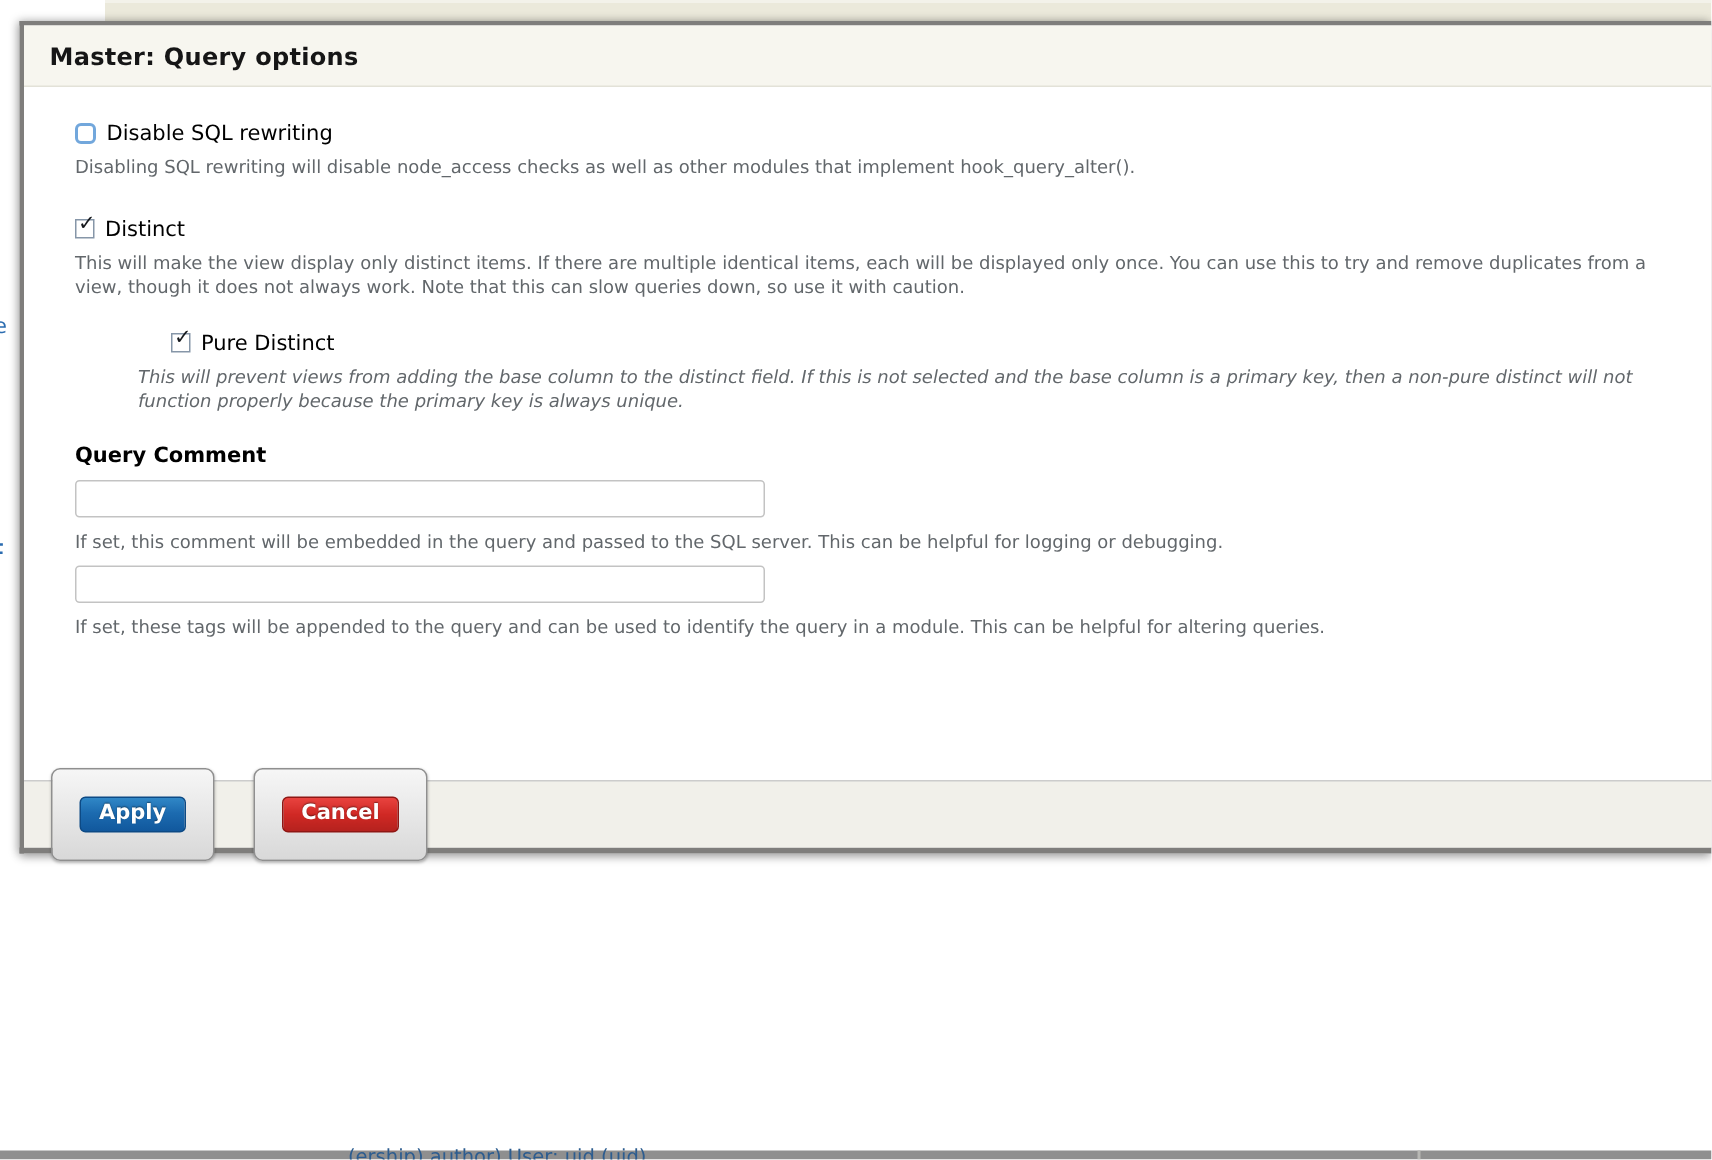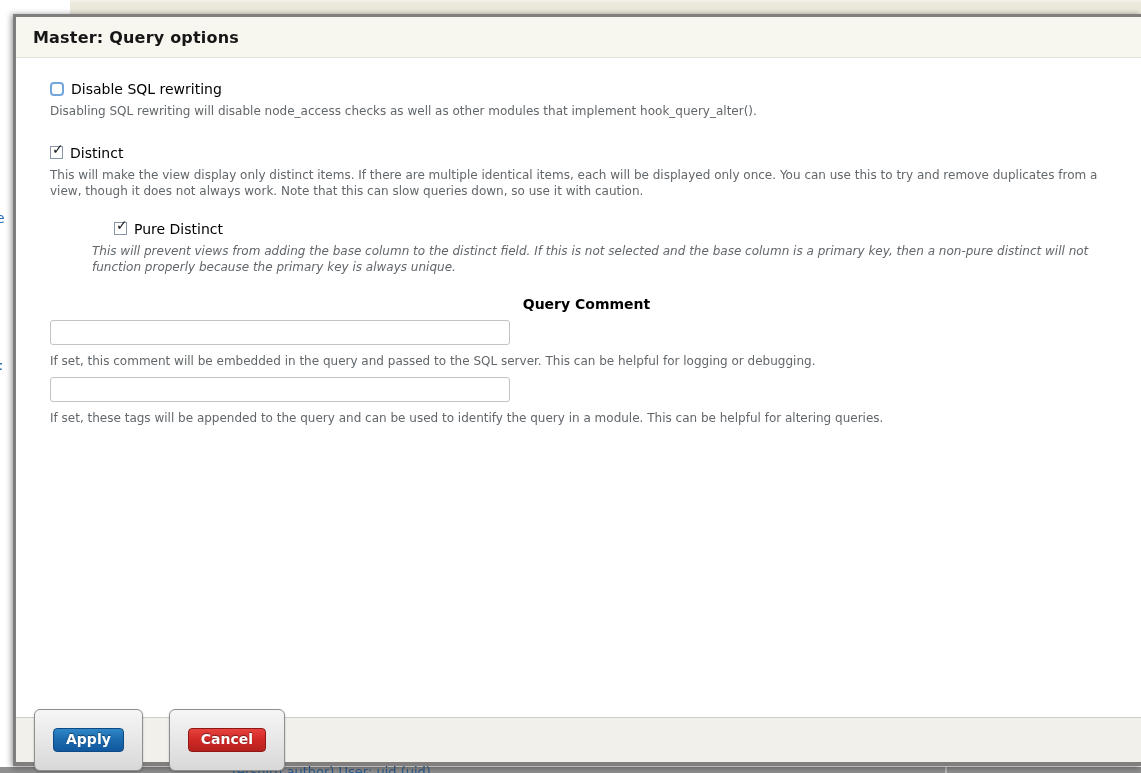--- a/index.html
+++ b/index.html
@@ -26,21 +26,21 @@
   }
   .bottom-gray-divider {
     position:absolute; bottom:0; left:945px; width:2px; height:6px; background:#b8b8b4;
   }
   .bottom-link-fragment {
     position:absolute; left:232px; bottom:-6px; color:#2c5c8f; font-size:13px;
     z-index:1; white-space:nowrap;
   }
   
   .modal {
-    position:absolute; top:14px; left:13px; width:1128px; height:752px;
+    position:absolute; top:14px; left:13px; width:1128px; height:555px;
     background:#ffffff; z-index:2;
     border-top:3px solid #7f7e7c; border-left:3px solid #7f7e7c; border-bottom:4px solid #7f7e7c;
     box-shadow:-2px 0 6px rgba(0,0,0,0.25), 0 2px 6px rgba(0,0,0,0.25);
     display:flex; flex-direction:column;
   }
   .modal-header {
     height:41px; background:#f7f6ef; border-bottom:1px solid #e3e2d8;
     display:flex; align-items:center; padding-left:17px; flex:0 0 auto;
   }
   .modal-title { font-size:16px; font-weight:bold; color:#161616; letter-spacing:.2px; }
@@ -63,21 +63,21 @@
   .check-glyph {
     position:absolute; top:-6px; left:1px; font-size:14px; font-weight:bold; color:#15181c;
   }
   .desc {
     font-size:12px; line-height:16px; color:#62676b; margin-top:6px; max-width:1092px;
   }
   .desc.indent { margin-left:42px; max-width:1050px;font-style:italic; }
   .gap-26 { margin-top:25px; }
   .gap-22 { margin-top:21px; }
   
-  .field-label { font-size:14px; font-weight:bold; color:#000; margin-top:21px;text-align:center; }
+  .field-label { font-size:14px; font-weight:bold; color:#000; margin-top:21px; }
   .text-input {
     display:block; margin-top:8px; width:460px; height:25px;
     border:1px solid #c3c3c3; border-radius:3px; background:#fff;
     font-family:"DejaVu Sans","Liberation Sans",sans-serif; font-size:13px; padding:0 6px;
     color:#333;
   }
   
   .btn-ring {
     display:inline-block; background:linear-gradient(#f6f6f6,#d8d8d8);
     border:1px solid #8f8f8f; border-radius:6px; padding:18px;

